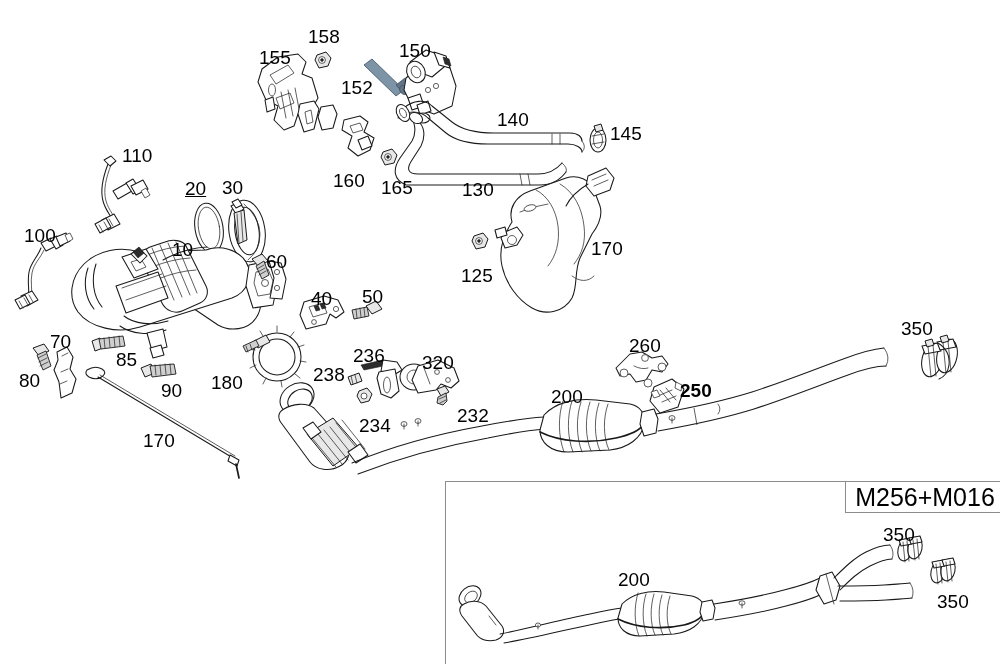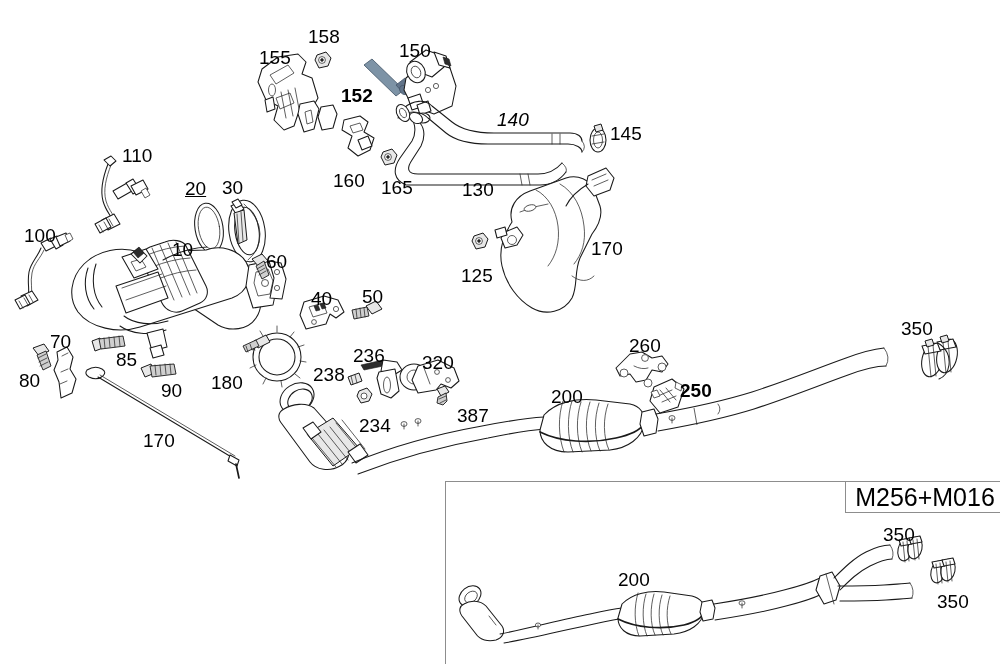--- a/index.html
+++ b/index.html
@@ -487,22 +487,22 @@
   <div class="variant-box" style="left:445px; top:481px; width:555px; height:183px;"></div>
 
   <div class="variant-tag" style="left:845px; top:481px; width:155px; height:32px;">
     <span>M256+M016</span>
   </div>
 
   <div id="callout-layer">
       <div class="callout" style="left: 308px; top: 27px;">158</div>
       <div class="callout" style="left: 259px; top: 48px;">155</div>
       <div class="callout" style="left: 399px; top: 41px;">150</div>
-      <div class="callout" style="left: 341px; top: 86px; font-weight: bold;">152</div>
-      <div class="callout" style="left: 497px; top: 110px; font-style: italic;">140</div>
+      <div class="callout" style="left: 341px; top: 78px;">152</div>
+      <div class="callout" style="left: 497px; top: 110px;">140</div>
       <div class="callout" style="left: 610px; top: 124px;">145</div>
       <div class="callout" style="left: 333px; top: 171px;">160</div>
       <div class="callout" style="left: 381px; top: 178px;">165</div>
       <div class="callout" style="left: 462px; top: 180px;">130</div>
       <div class="callout" style="left: 122px; top: 146px;">110</div>
       <div class="callout" style="left: 185px; top: 179px; text-decoration: underline;">20</div>
       <div class="callout" style="left: 222px; top: 178px;">30</div>
       <div class="callout" style="left: 24px; top: 226px;">100</div>
       <div class="callout" style="left: 172px; top: 240px;">10</div>
       <div class="callout" style="left: 266px; top: 252px;">60</div>
@@ -512,21 +512,21 @@
       <div class="callout" style="left: 362px; top: 287px;">50</div>
       <div class="callout" style="left: 50px; top: 332px;">70</div>
       <div class="callout" style="left: 116px; top: 350px;">85</div>
       <div class="callout" style="left: 19px; top: 371px;">80</div>
       <div class="callout" style="left: 161px; top: 381px;">90</div>
       <div class="callout" style="left: 211px; top: 373px;">180</div>
       <div class="callout" style="left: 353px; top: 346px;">236</div>
       <div class="callout" style="left: 313px; top: 365px;">238</div>
       <div class="callout" style="left: 422px; top: 353px;">320</div>
       <div class="callout" style="left: 359px; top: 416px;">234</div>
-      <div class="callout" style="left: 457px; top: 406px;">387</div>
+      <div class="callout" style="left: 457px; top: 406px;">232</div>
       <div class="callout" style="left: 143px; top: 431px;">170</div>
       <div class="callout" style="left: 629px; top: 336px;">260</div>
       <div class="callout" style="left: 680px; top: 381px; font-weight: bold;">250</div>
       <div class="callout" style="left: 551px; top: 387px;">200</div>
       <div class="callout" style="left: 901px; top: 319px;">350</div>
       <div class="callout" style="left: 618px; top: 570px;">200</div>
       <div class="callout" style="left: 883px; top: 525px;">350</div>
       <div class="callout" style="left: 937px; top: 592px;">350</div>
     </div>
 

